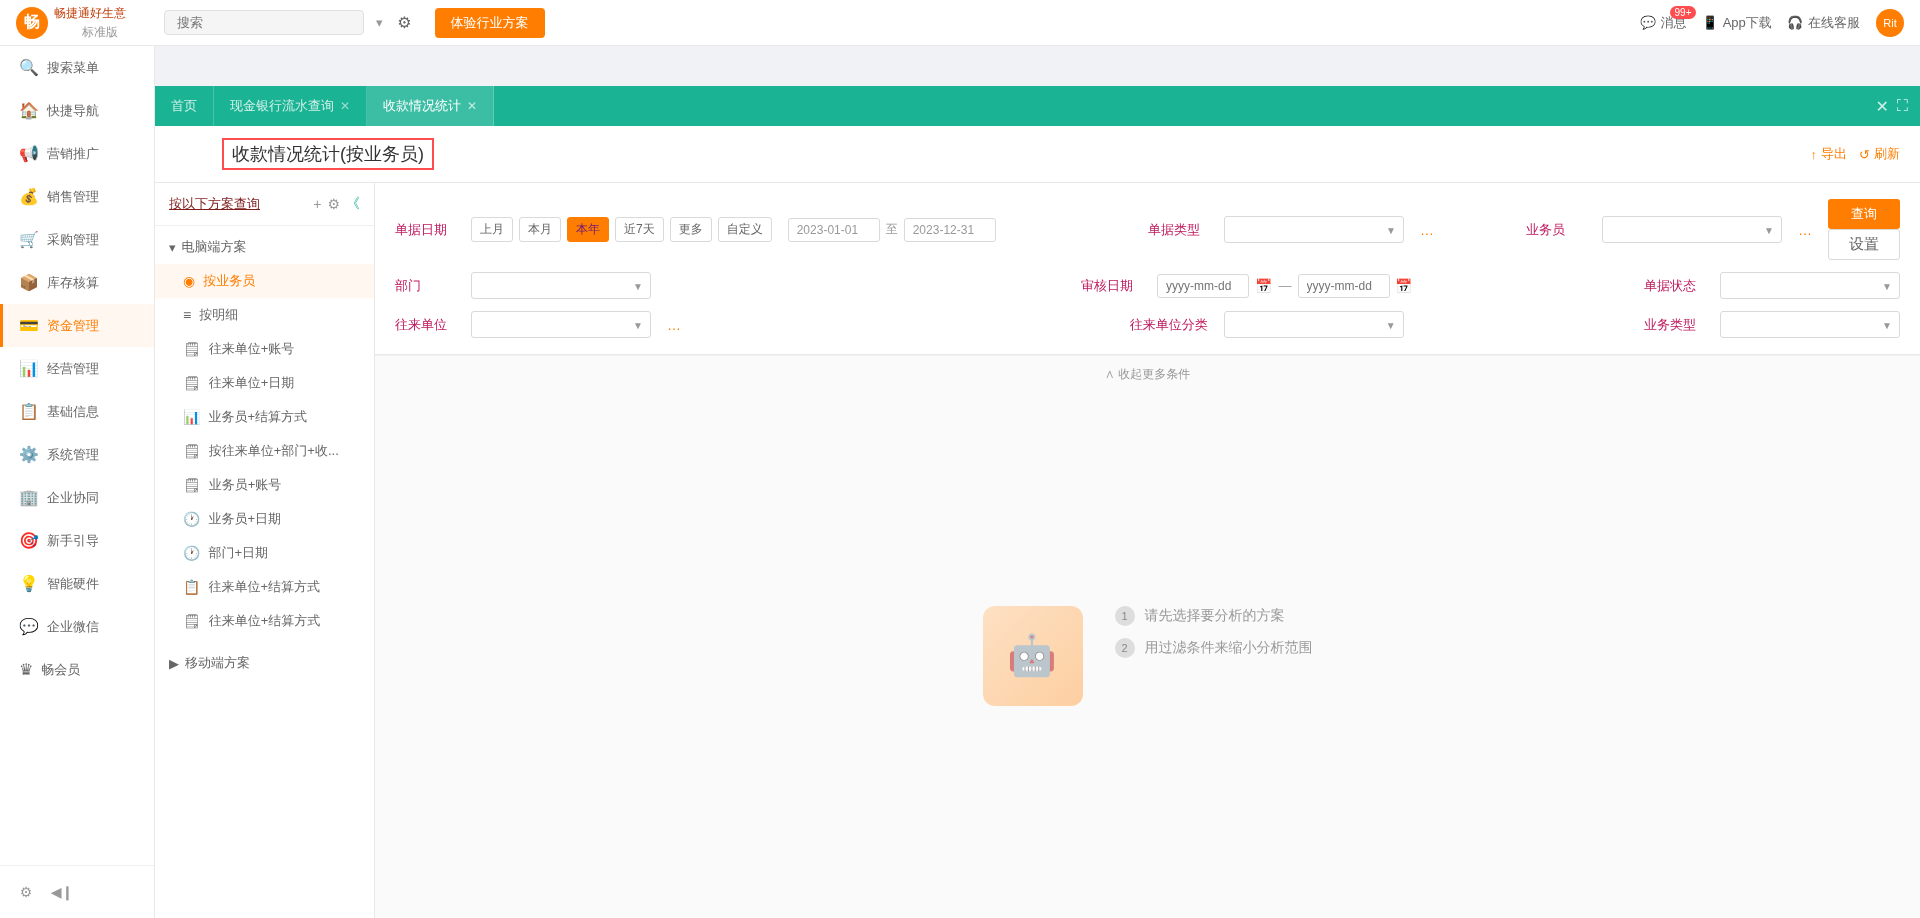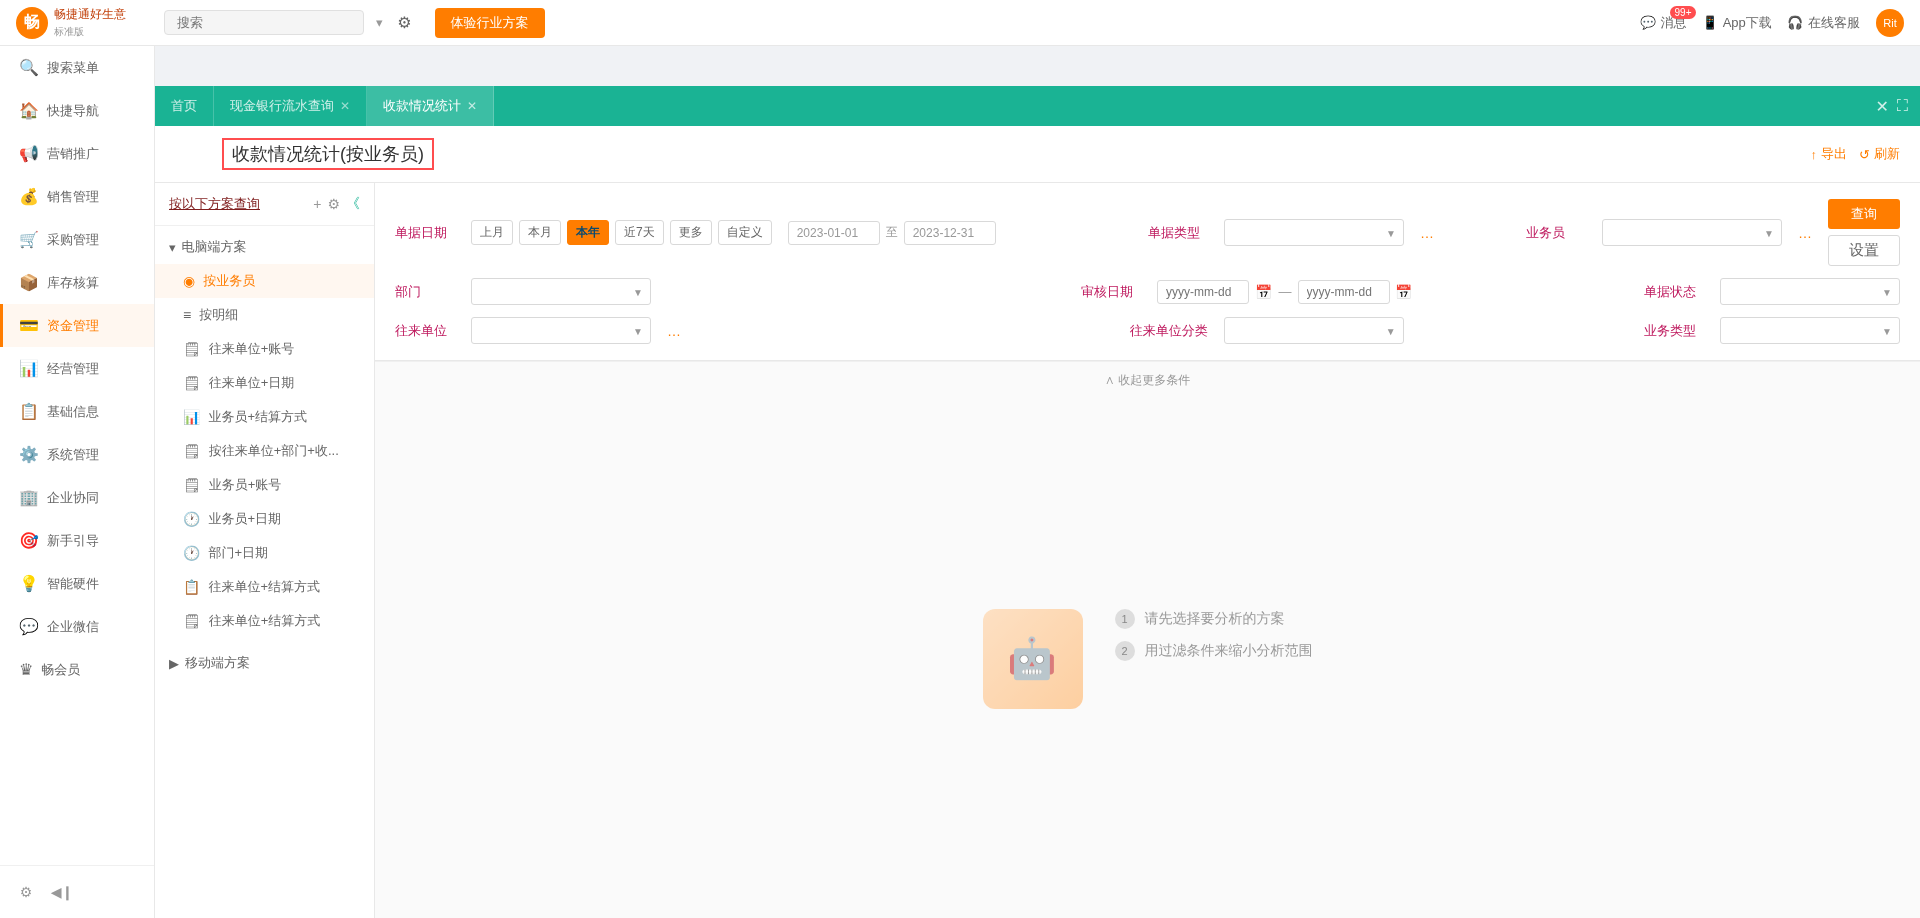--- a/index.html
+++ b/index.html
@@ -29,21 +29,21 @@
       align-items: center;
       gap: 6px;
     }
     .logo-icon {
       width: 32px; height: 32px;
       background: #ff7d00;
       border-radius: 50%;
       display: flex; align-items: center; justify-content: center;
       color: white; font-weight: bold; font-size: 16px;
     }
-    .edition-badge { font-size: 10px; color: #999; margin-top: 2px; }
+    .edition-badge { font-size: 12px; color: #999; margin-top: 2px; margin-left: 28px; }
     .top-bar-search {
       background: #f5f5f5;
       border: 1px solid #e0e0e0;
       border-radius: 4px;
       padding: 4px 12px;
       width: 200px;
       color: #999;
       font-size: 13px;
     }
     .top-bar-arrow { color: #999; margin-left: 4px; cursor: pointer; }
@@ -231,23 +231,22 @@
       padding: 3px 8px;
       border: 1px solid #d9d9d9;
       border-radius: 3px;
       cursor: pointer;
       font-size: 12px;
       color: #666;
       background: white;
     }
     .date-btn.active {
       background: #ff7d00;
-      color: #0c4a6e;
+      color: #701a75;
       border-color: #ff7d00;
-      font-weight: bold;
     }
     .date-range {
       display: flex;
       align-items: center;
       gap: 6px;
     }
     .date-input {
       border: 1px solid #d9d9d9;
       border-radius: 3px;
       padding: 4px 8px;
@@ -274,21 +273,20 @@
       content: '▼';
       position: absolute;
       right: 8px; top: 50%;
       transform: translateY(-50%);
       color: #999; font-size: 10px;
       pointer-events: none;
     }
     .filter-actions {
       display: flex;
       flex-direction: column;
-      gap: 6px;
       margin-left: auto;
     }
     .btn-query {
       background: #ff7d00;
       color: white;
       border: none;
       border-radius: 3px;
       padding: 6px 20px;
       cursor: pointer;
       font-size: 13px;

